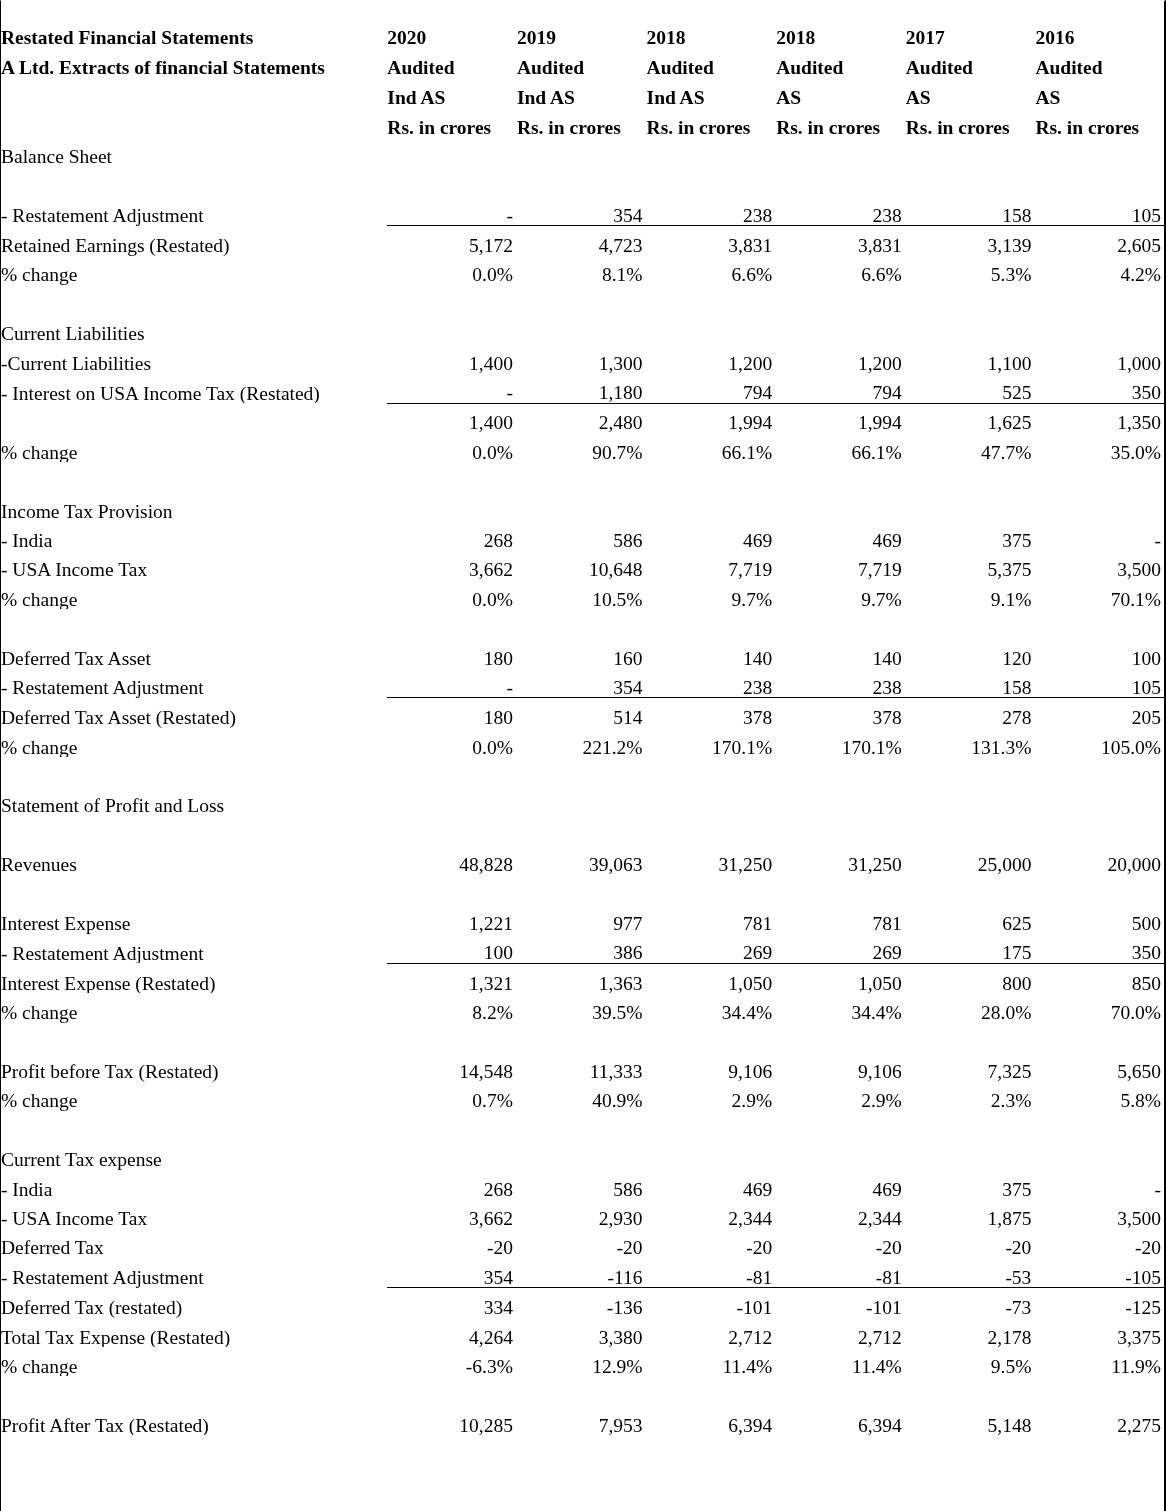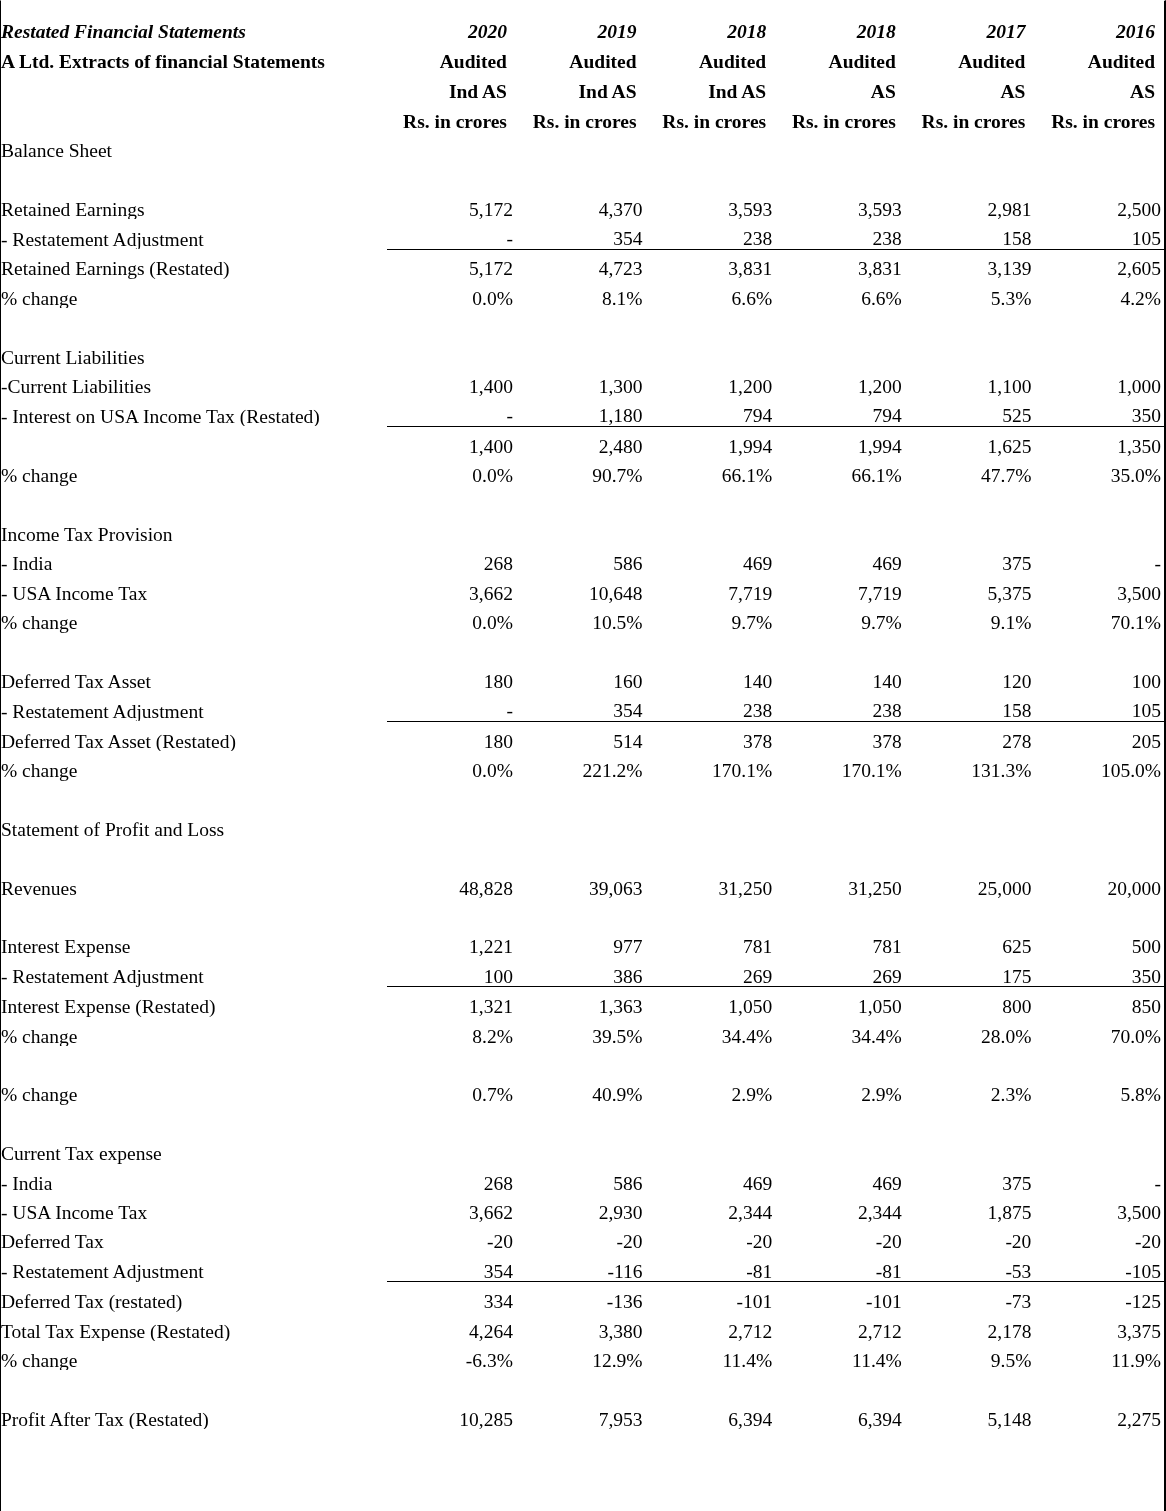--- a/index.html
+++ b/index.html
@@ -58,29 +58,29 @@
   }
   td.num {
     text-align: right;
     padding-right: 8px;
   }
 
   
   tr.r-head td.num,
   tr.r-head td.label {
     font-weight: bold;
-    text-align: right;
+    text-align: left;
   }
   tr.r-head td.label {
     text-align: left;
   }
   tr.r-head td.num { padding-right: 10px; }
 
   
-  tr.hdr1 td { height: 30px; padding-top: 10px; font-style: italic; }
+  tr.hdr1 td { height: 30px; padding-top: 16px; }
   tr.hdr2 td { height: 30px; }
   tr.hdr3 td { height: 30px; }
   tr.hdr4 td { height: 30px; margin-left: 12px; }
 
   
   tr.ruled td.num {
     border-top: 1.5px solid #000;
   }
 
   .section-title { font-weight: normal; }
@@ -152,29 +152,20 @@
       <td class="label"></td>
       <td class="num"></td>
           <td class="num"></td>
           <td class="num"></td>
       <td class="num"></td>
           <td class="num"></td>
           <td class="num"></td>
     </tr>
 
     <tr class="r-data">
-      <td class="label">Retained Earnings</td>
-      <td class="num">5,172</td>
-      <td class="num">4,370</td>
-      <td class="num">3,593</td>
-      <td class="num">3,593</td>
-      <td class="num">2,981</td>
-      <td class="num">2,500</td>
-    </tr>
-    <tr class="r-data">
       <td class="label">- Restatement Adjustment</td>
       <td class="num">-</td>
       <td class="num">354</td>
       <td class="num">238</td>
       <td class="num">238</td>
       <td class="num">158</td>
       <td class="num">105</td>
     </tr>
     <tr class="r-data ruled">
       <td class="label">Retained Earnings (Restated)</td>
@@ -436,20 +427,29 @@
       <td class="label"></td>
       <td class="num"></td>
           <td class="num"></td>
           <td class="num"></td>
       <td class="num"></td>
           <td class="num"></td>
           <td class="num"></td>
     </tr>
 
     <tr class="r-data">
+      <td class="label">Profit before Tax (Restated)</td>
+      <td class="num">14,548</td>
+      <td class="num">11,333</td>
+      <td class="num">9,106</td>
+      <td class="num">9,106</td>
+      <td class="num">7,325</td>
+      <td class="num">5,650</td>
+    </tr>
+    <tr class="r-data">
       <td class="label">% change</td>
       <td class="num">0.7%</td>
       <td class="num">40.9%</td>
       <td class="num">2.9%</td>
       <td class="num">2.9%</td>
       <td class="num">2.3%</td>
       <td class="num">5.8%</td>
     </tr>
 
     <tr class="r-gap">

